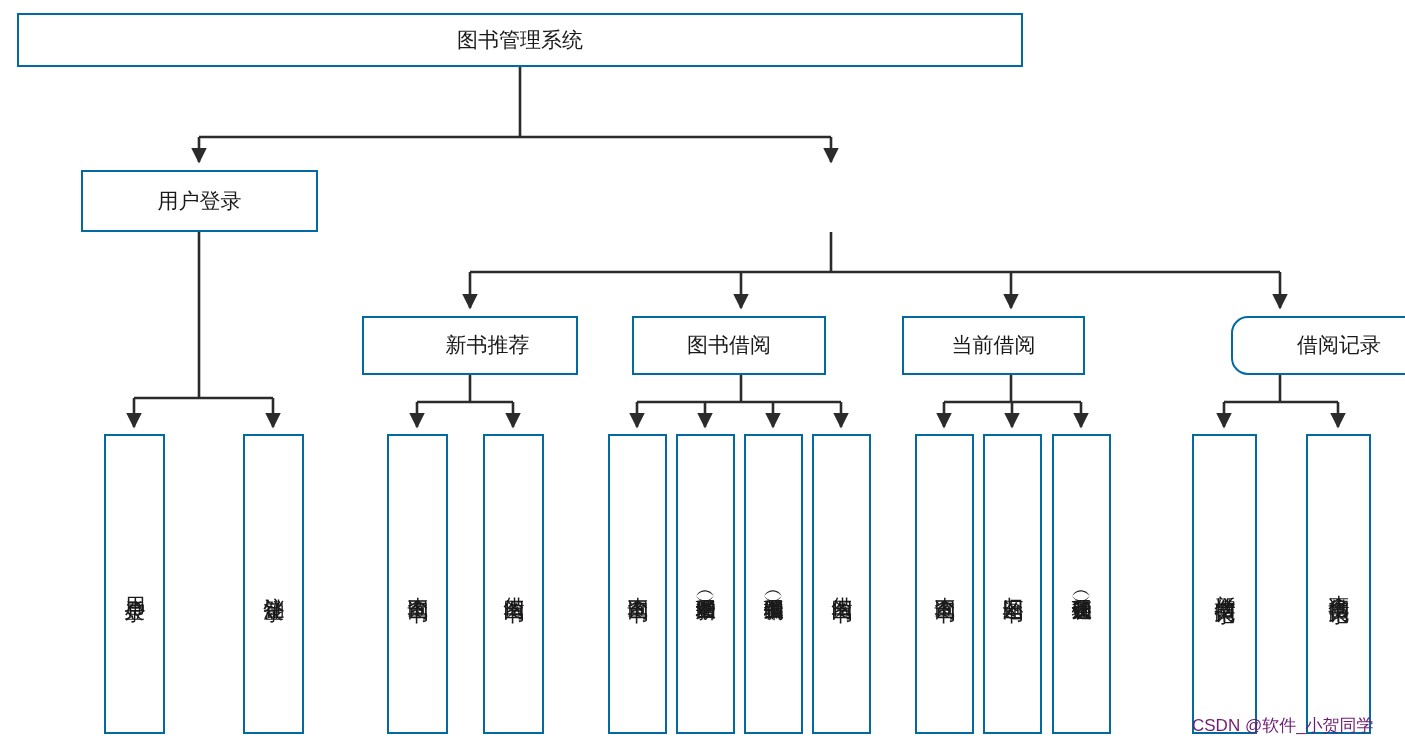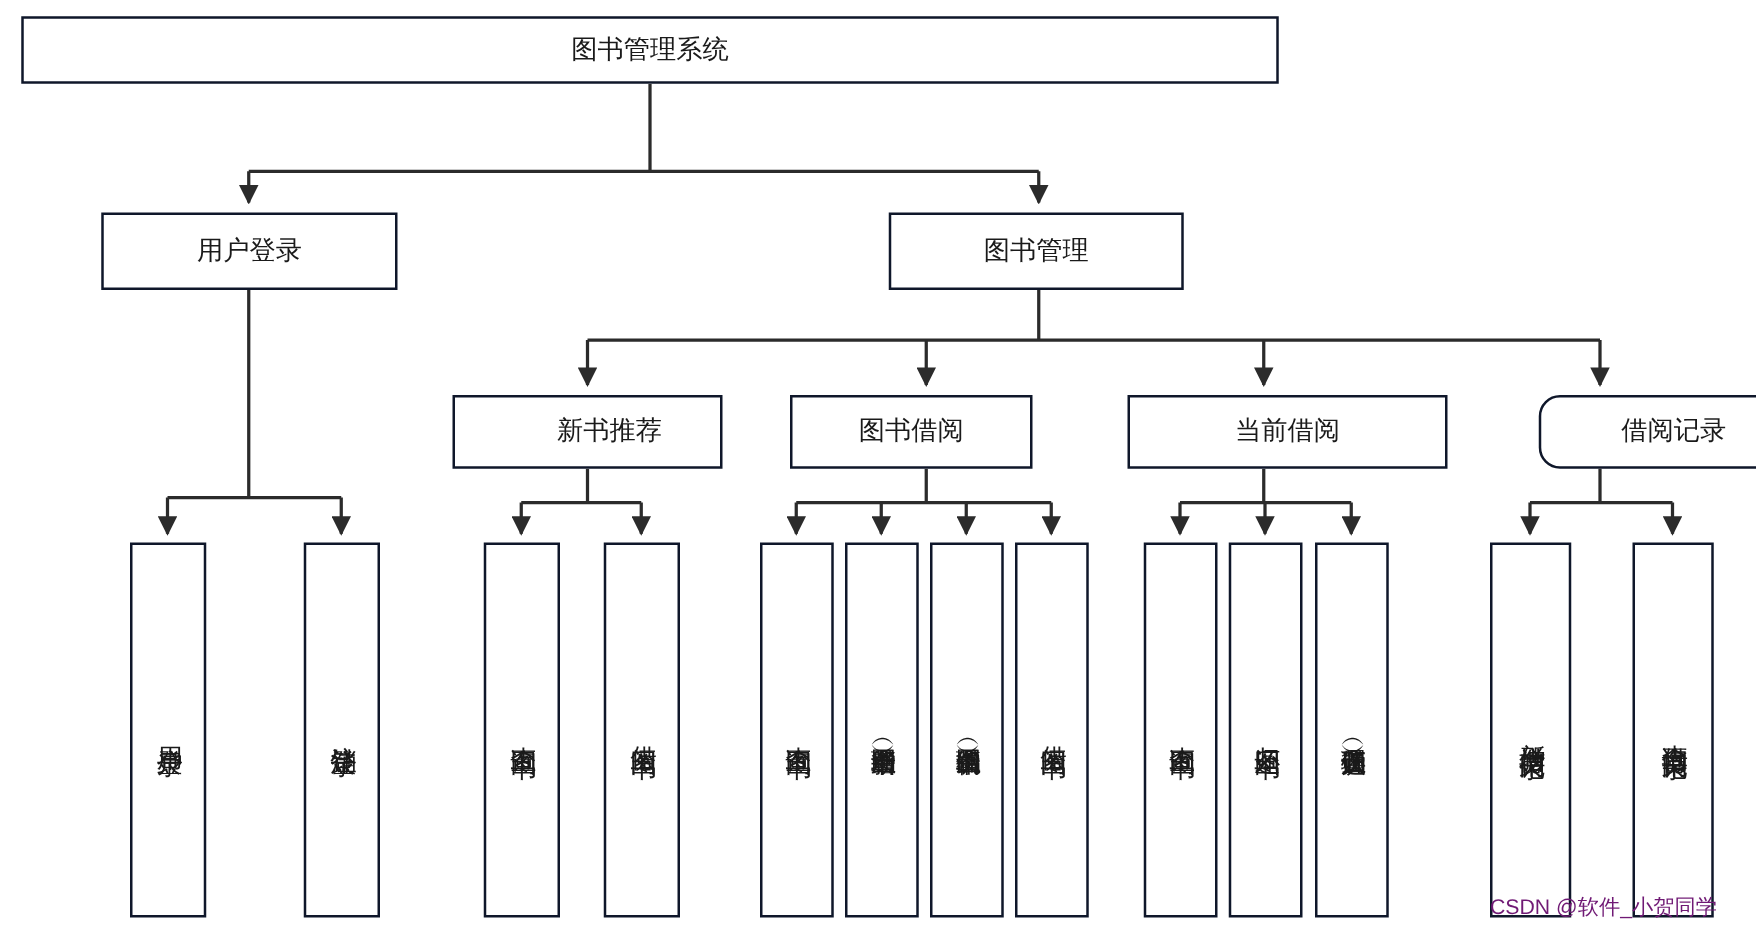--- a/index.html
+++ b/index.html
@@ -8,21 +8,21 @@
     background:#ffffff;
     font-family:"Liberation Sans","DejaVu Sans",sans-serif;
     overflow:hidden;
   }
   #canvas{position:relative;width:1405px;height:747px;}
   svg.lines{position:absolute;left:0;top:0;width:1405px;height:747px;}
 
   .node{
     position:absolute;
     box-sizing:border-box;
-    border:2px solid #0f172a;
+    border:2px solid #0369a1;
     background:#ffffff;
     display:flex;
     align-items:center;
     justify-content:center;
     color:#1a1a1a;
     line-height:1.18;
     text-align:center;
   }
   .node.h{ font-size:21px; }
   .node.v{
@@ -93,25 +93,24 @@
       <path d="M 1280 375 L 1280 402"></path>
       <path d="M 1224 402 L 1338 402"></path>
       <path d="M 1224 402 L 1224 427" marker-end="url(#arrow)"></path>
       <path d="M 1338 402 L 1338 427" marker-end="url(#arrow)"></path>
     </g>
   </svg>
 
   <div class="node h" style="left:17px;top:13px;width:1006px;height:54px;">图书管理系统</div>
 
   <div class="node h" style="left:81px;top:170px;width:237px;height:62px;">用户登录</div>
-  <div class="node h" style="left:711px;top:170px;width:236px;height:62px;">图书管理</div>
 
   <div class="node h" style="left:362px;top:316px;width:216px;height:59px;padding-left:35px;">新书推荐</div>
   <div class="node h" style="left:632px;top:316px;width:194px;height:59px;">图书借阅</div>
-  <div class="node h" style="left:902px;top:316px;width:256px;height:59px;">当前借阅</div>
+  <div class="node h" style="left:902px;top:316px;width:183px;height:59px;">当前借阅</div>
   <div class="node h" style="left:1231px;top:316px;width:216px;height:59px;border-radius:17px;">借阅记录</div>
 
   <div class="node v" style="left:104px;top:434px;width:61px;height:300px;">用户登录</div>
   <div class="node v" style="left:243px;top:434px;width:61px;height:300px;">注销登录</div>
 
   <div class="node v" style="left:387px;top:434px;width:61px;height:300px;">查询图书</div>
   <div class="node v" style="left:483px;top:434px;width:61px;height:300px;">借阅图书</div>
 
   <div class="node v" style="left:608px;top:434px;width:59px;height:300px;">查询图书</div>
   <div class="node v tight" style="left:676px;top:434px;width:59px;height:300px;">新增图书（管理员）</div>

